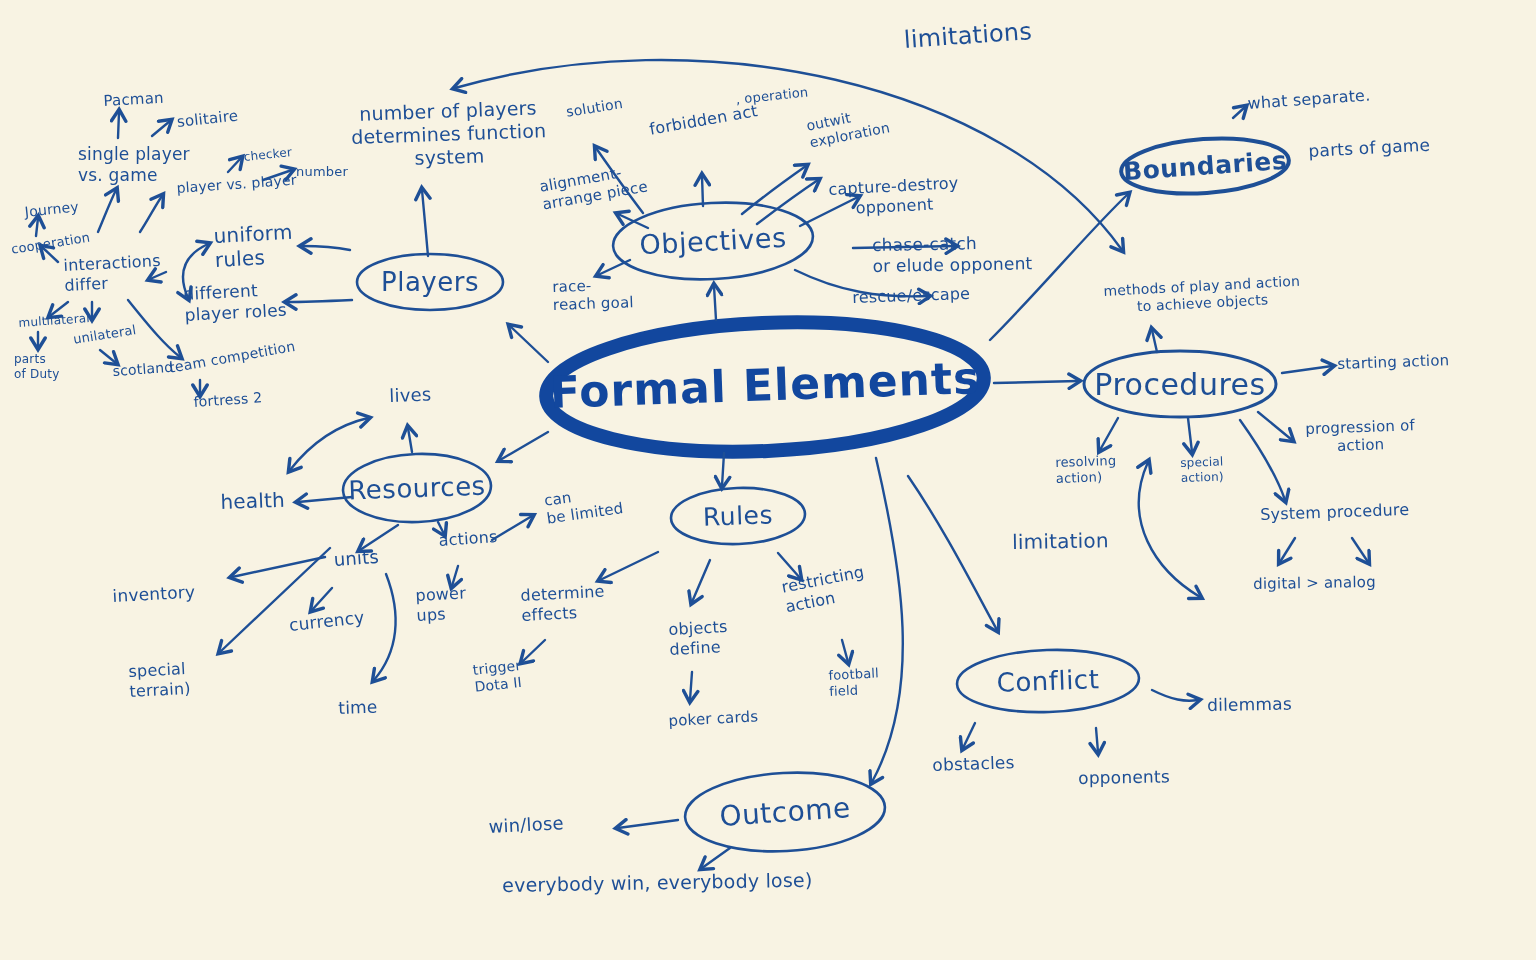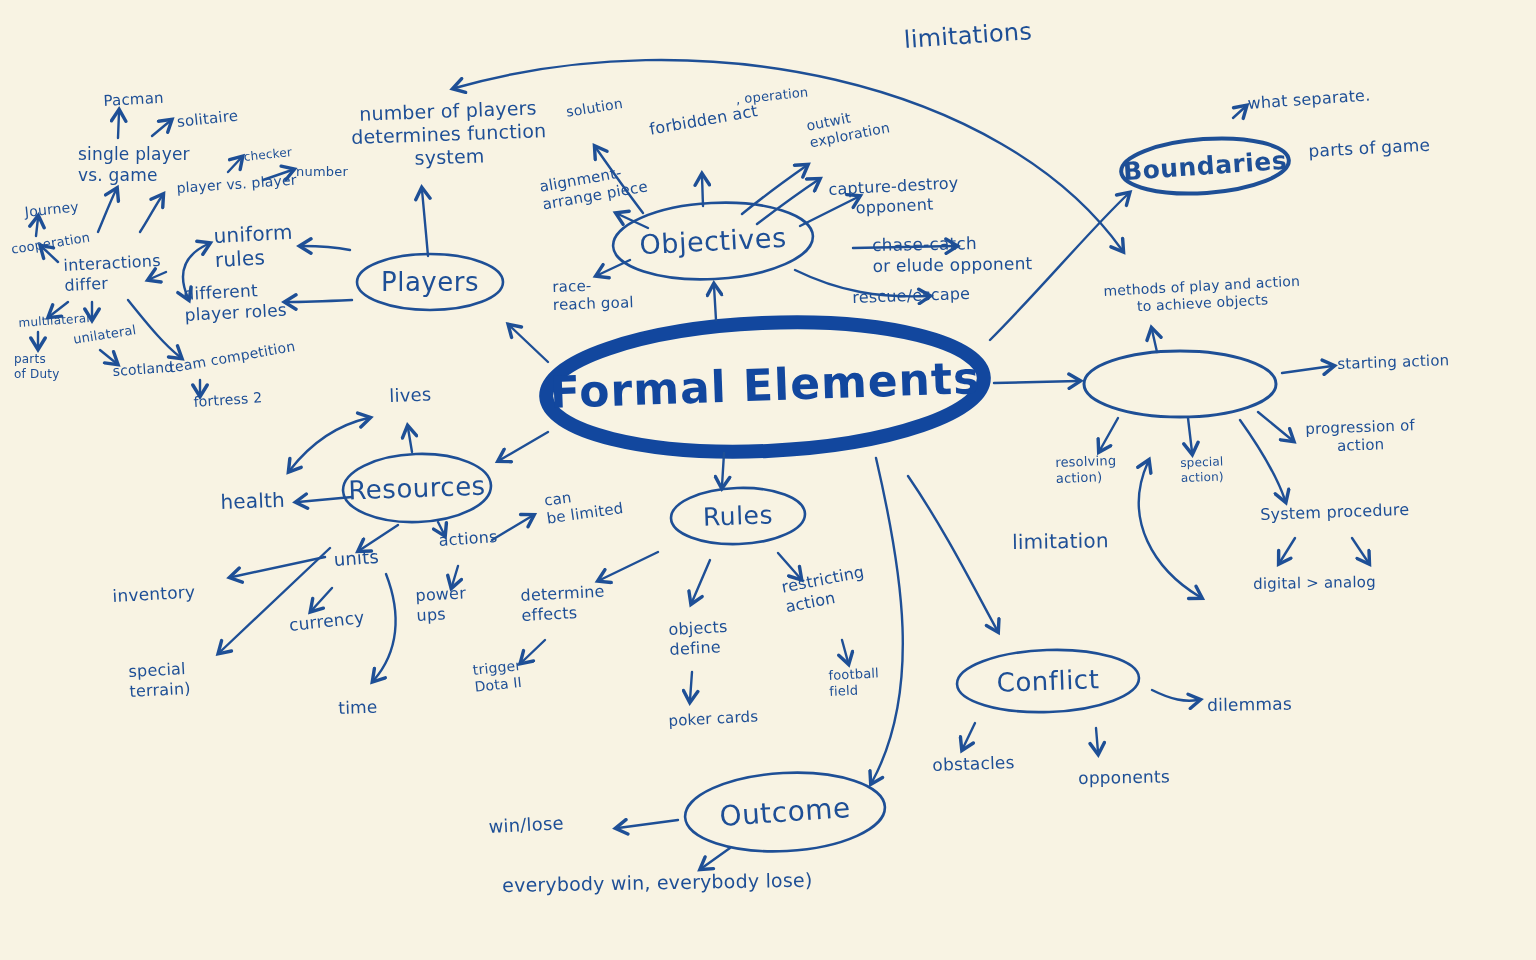--- a/index.html
+++ b/index.html
@@ -136,20 +136,21 @@
       <path d="M1096,728 L1098,752" marker-end="url(#ah)"></path>
       <path d="M678,820 L618,828" marker-end="url(#ah)"></path>
       <path d="M730,848 L702,868" marker-end="url(#ah)"></path>
     </g>
   </svg>
 
   <span class="node-label center-label" style="left:765px; top:385px; font-size:44px; transform:translate(-50%,-50%) rotate(-2deg);">Formal Elements</span>
   <span class="node-label" style="left:430px; top:282px; font-size:26px; font-weight:normal;">Players</span>
   <span class="node-label" style="left:713px; top:241px; font-size:27px; font-weight:normal; transform:translate(-50%,-50%) rotate(-3deg);">Objectives</span>
   <span class="node-label" style="left:1205px; top:166px; font-size:25px; transform:translate(-50%,-50%) rotate(-4deg);">Boundaries</span>
+  <span class="node-label" style="left:1180px; top:384px; font-size:30px; font-weight:normal;">Procedures</span>
   <span class="node-label" style="left:417px; top:488px; font-size:26px; font-weight:normal; transform:translate(-50%,-50%) rotate(-2deg);">Resources</span>
   <span class="node-label" style="left:738px; top:516px; font-size:25px; font-weight:normal; transform:translate(-50%,-50%) rotate(-2deg);">Rules</span>
   <span class="node-label" style="left:1048px; top:681px; font-size:26px; font-weight:normal; transform:translate(-50%,-50%) rotate(-2deg);">Conflict</span>
   <span class="node-label" style="left:785px; top:812px; font-size:28px; font-weight:normal; transform:translate(-50%,-50%) rotate(-4deg);">Outcome</span>
 
   <span class="lbl" style="left:103px; top:92px; font-size:15px; transform:rotate(-3deg);">Pacman</span>
   <span class="lbl" style="left:176px; top:113px; font-size:15px; transform:rotate(-6deg);">solitaire</span>
   <span class="lbl" style="left:78px; top:144px; font-size:17px;">single player
 vs. game</span>
   <span class="lbl" style="left:243px; top:150px; font-size:12px; transform:rotate(-6deg);">checker</span>

